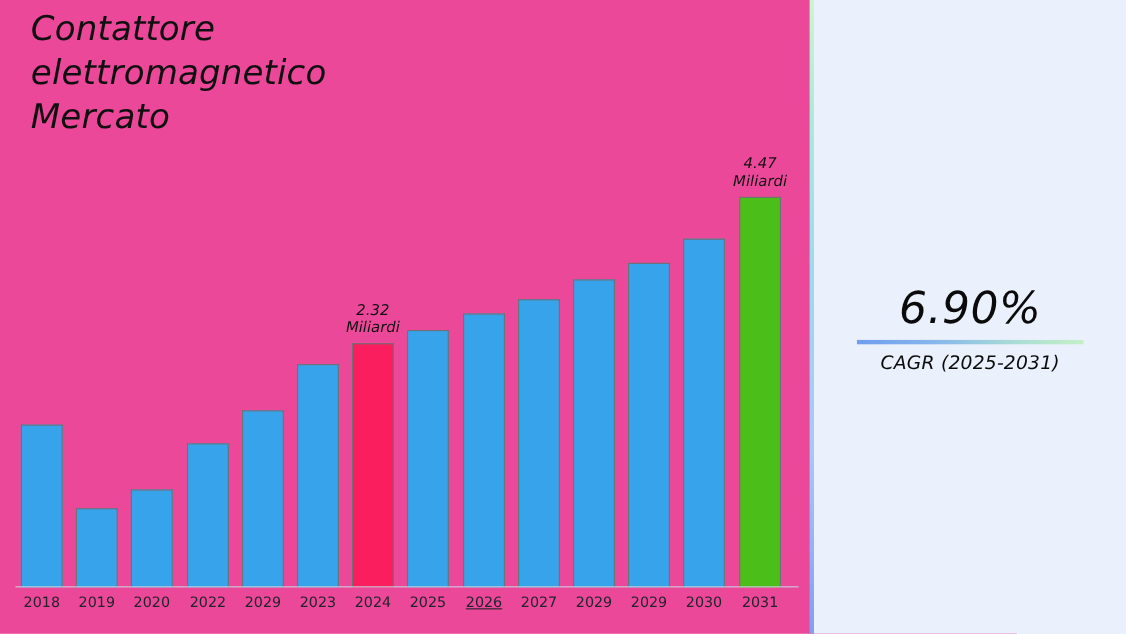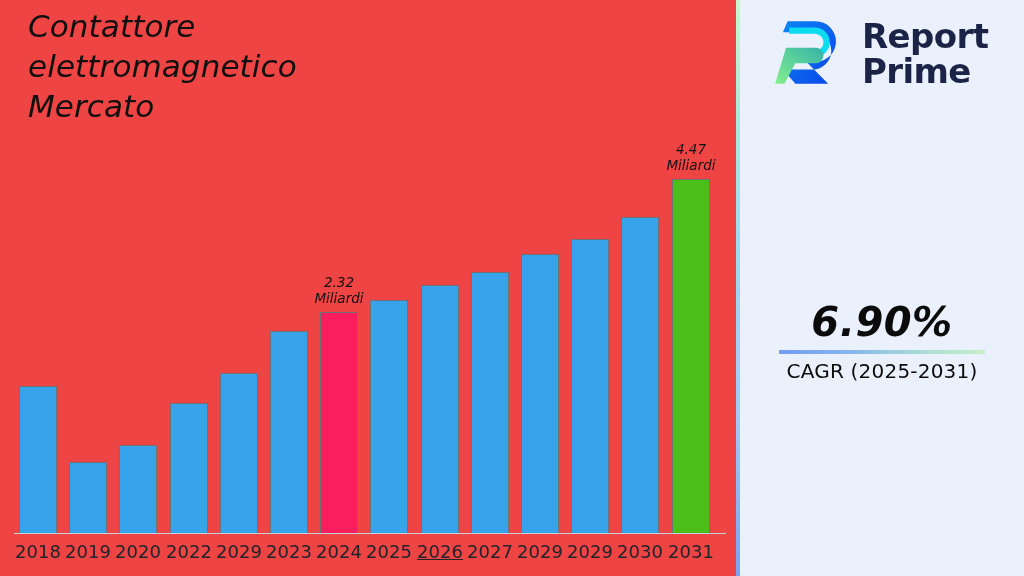--- a/index.html
+++ b/index.html
@@ -10,21 +10,21 @@
     width: 1024px;
     height: 576px;
     overflow: hidden;
     background: #ebf1fc;
     font-family: "DejaVu Sans", sans-serif;
   }
   #root {
     position: relative;
     width: 1024px;
     height: 576px;
-    background: #ef4444;
+    background: #ec4899;
   }
 
   
   #chart-panel {
     position: absolute;
     left: 0;
     top: 0;
     width: 738px;
     height: 576px;
   }
@@ -78,21 +78,21 @@
     top: 533px;
     width: 712px;
     height: 1px;
     background: #c8cfdc;
   }
 
   .tick-label {
     position: absolute;
     top: 541px;
     text-align: center;
-    font-size: 18px;
+    font-size: 13px;
     color: #20242b;
     font-family: "DejaVu Sans", sans-serif;
   }
 
   
   #divider {
     position: absolute;
     left: 736px;
     top: 0;
     width: 4px;
@@ -135,34 +135,34 @@
     position: absolute;
     left: 16px;
     top: 258px;
     width: 252px;
     text-align: center;
   }
   #cagr-value {
     font-size: 40px;
     line-height: 46px;
     font-style: italic;
-    font-weight: 700;
+    font-weight: 400;
     color: #0b0b0b;
     letter-spacing: 0.5px;
-    margin-top: 41px;
   }
   #cagr-rule {
     margin: 5px auto 6px auto;
     width: 206px;
     height: 4px;
     background: linear-gradient(to right, #6f9df0 0%, #86b7ec 35%, #a8dbd6 68%, #c6f0c7 100%);
   }
   #cagr-caption {
-    font-size: 20px;
+    font-size: 17px;
     line-height: 22px;
+    font-style: italic;
     color: #0b0b0b;
     letter-spacing: 0.2px;
   }
 </style>
 </head>
 <body>
 
 <div id="root">
 
   <div id="chart-panel">
@@ -206,44 +206,20 @@
       <div class="tick-label" style="left: 515px; width: 50px;">2029</div>
       <div class="tick-label" style="left: 565px; width: 50px; text-align: center;">2029</div>
       <div class="tick-label" style="left: 615px; width: 50px;">2030</div>
       <div class="tick-label" style="left: 666px; width: 50px;">2031</div>
     </div>
 
   <div id="divider"></div>
 
   <div id="right-panel">
 
-    <div id="logo-block">
-      <div id="logo-mark">
-        <svg viewBox="0 0 100 100" width="78" height="78" aria-hidden="true">
-          <defs>
-            <linearGradient id="gblue" x1="0" y1="0" x2="1" y2="1">
-              <stop offset="0%" stop-color="#0b84f5"></stop>
-              <stop offset="100%" stop-color="#0b45e8"></stop>
-            </linearGradient>
-            <linearGradient id="ggreen" x1="0" y1="1" x2="1" y2="0">
-              <stop offset="0%" stop-color="#84ef8d"></stop>
-              <stop offset="100%" stop-color="#35b4a8"></stop>
-            </linearGradient>
-          </defs>
-
-          <path d="M20 8 H56 A26 26 0 0 1 56 60 H44 L72 88 H30 L14 70 H52 A14 14 0 0 0 52 22 H14 Z" fill="url(#gblue)"></path>
-
-          <path d="M22 16 H55 A19 19 0 0 1 55 54 H30 L22 46 H55 A11 11 0 0 0 55 24 H22 Z" fill="#0ddcf0"></path>
-
-          <path d="M14 46 H52 A10 10 0 0 1 52 66 H26 L12 92 H0 L14 46 Z" fill="url(#ggreen)" transform="translate(4,-4)"></path>
-        </svg>
-      </div>
-      <div id="logo-text">Report
-Prime</div>
-    </div>
 
     <div id="cagr-block">
       <div id="cagr-value">6.90%</div>
       <div id="cagr-rule"></div>
       <div id="cagr-caption">CAGR (2025-2031)</div>
     </div>
 
   </div>
 </div>
 

